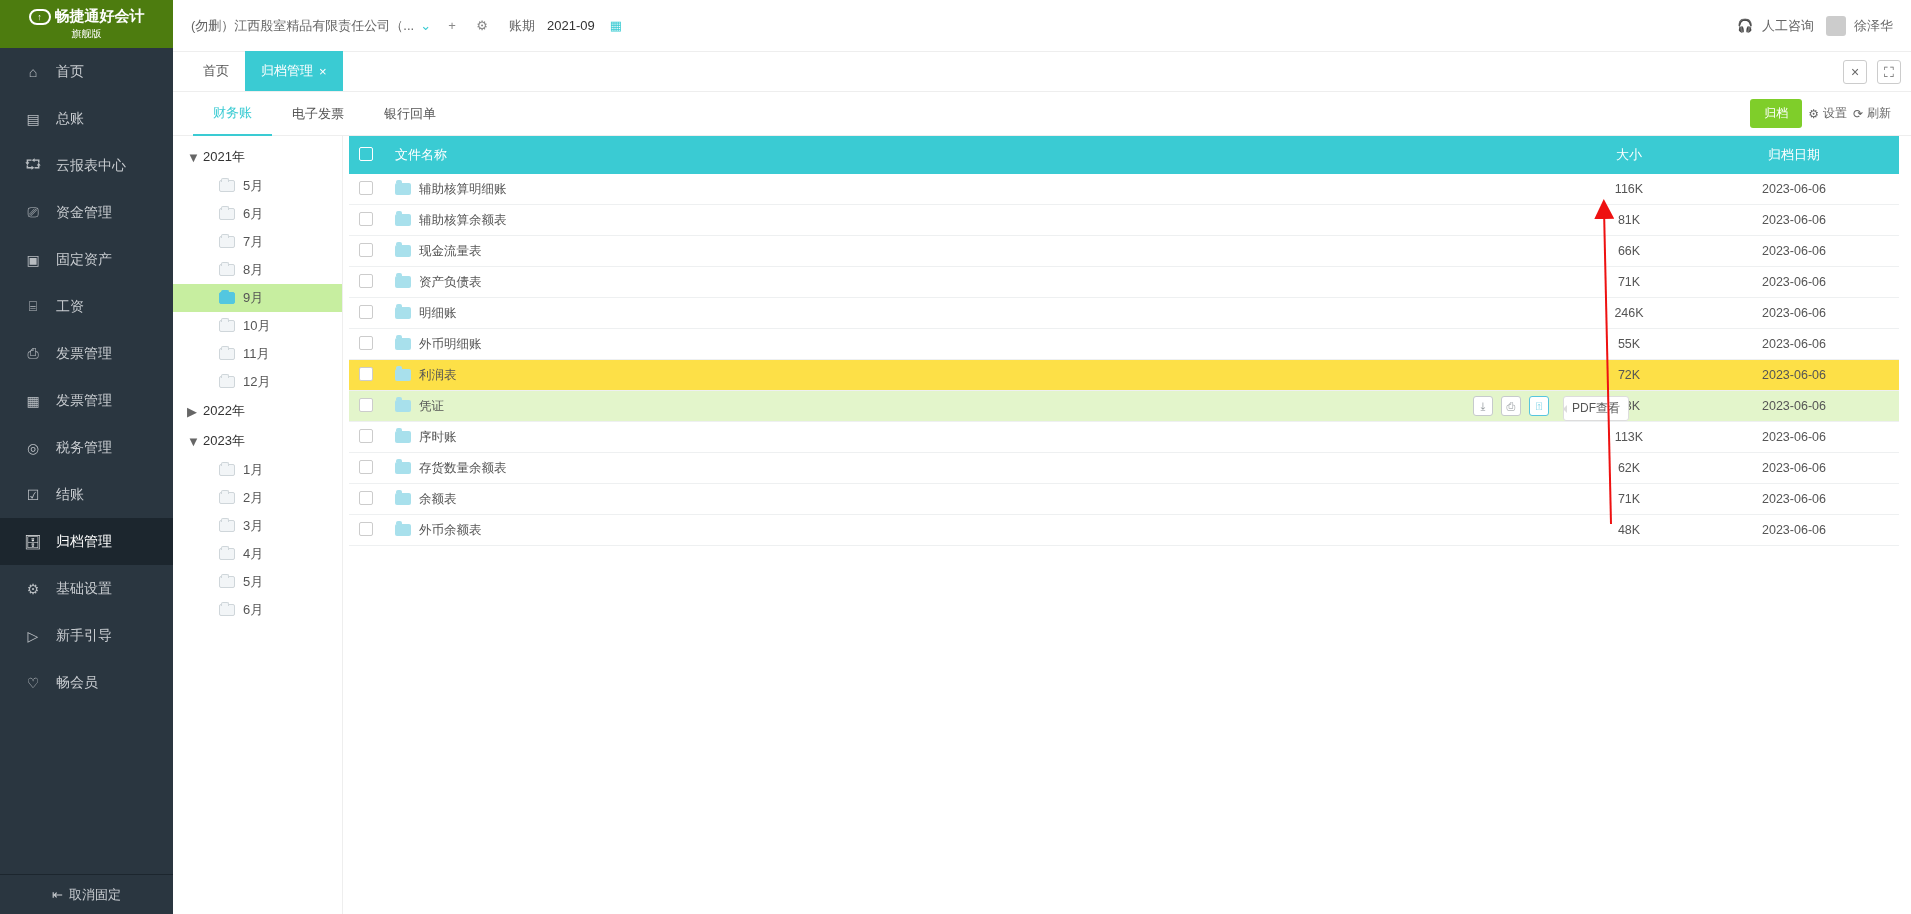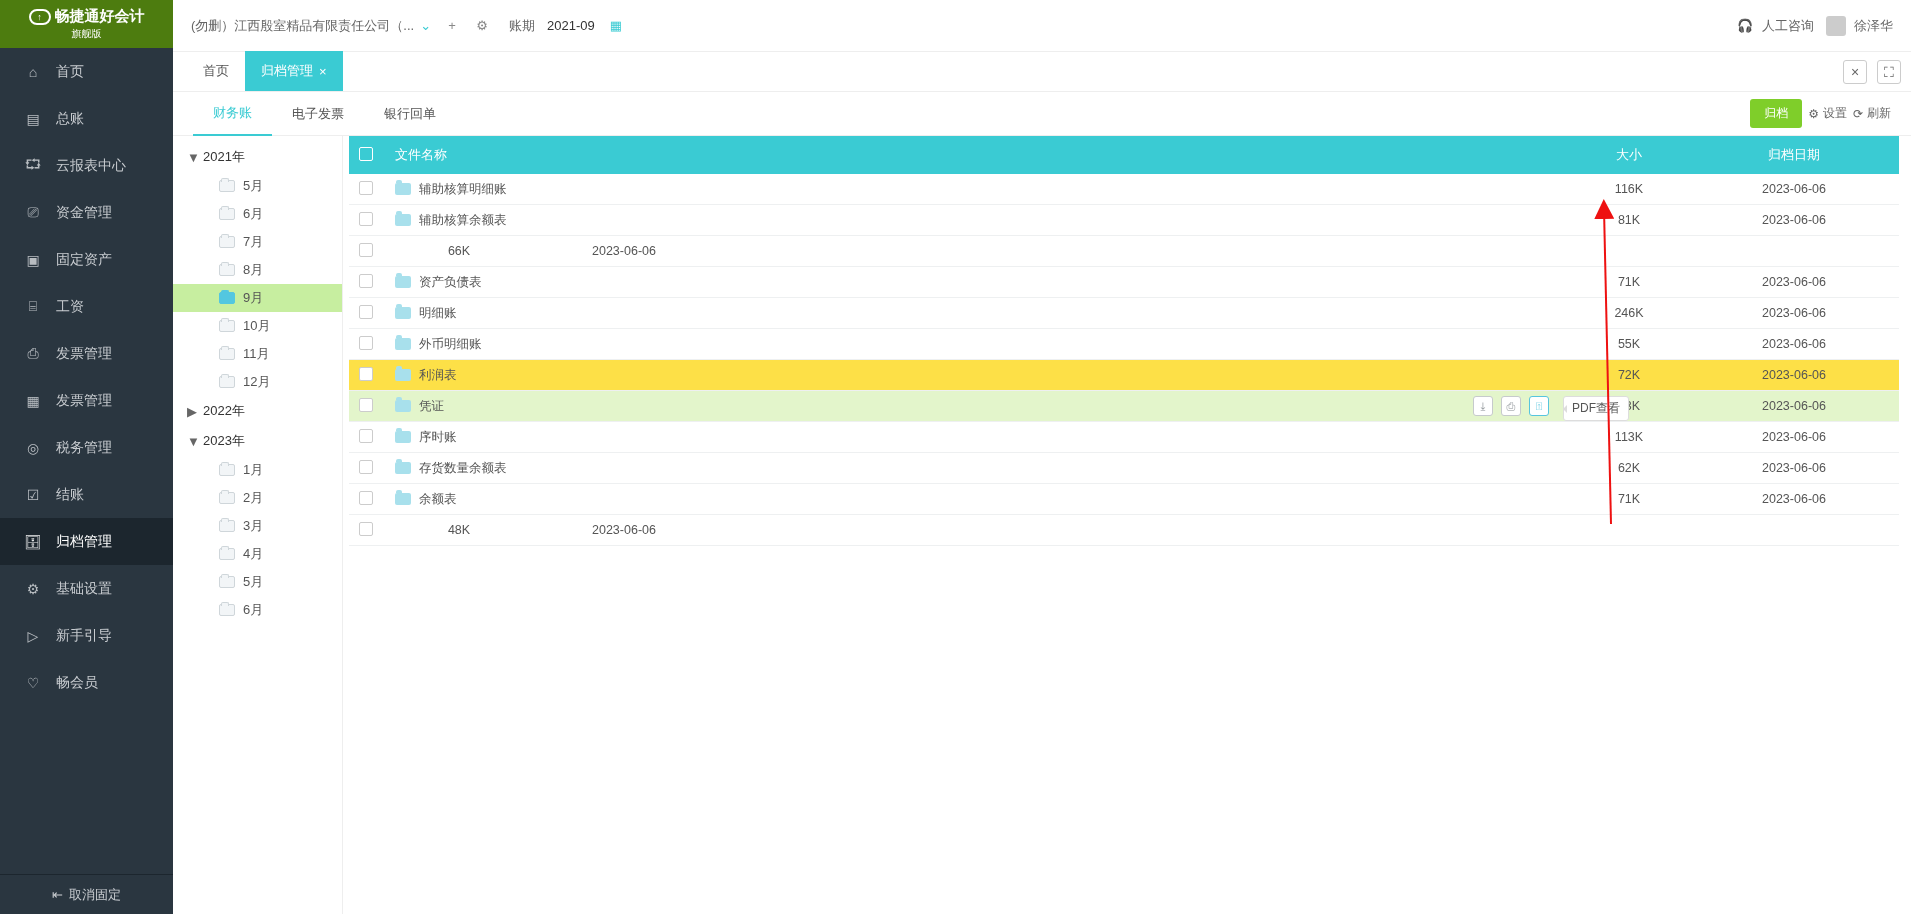--- a/index.html
+++ b/index.html
@@ -324,20 +324,24 @@
     <div class="td-check"><span class="cb"></span></div>
     <div class="td-name">
                 <span class="ficon2"></span>
                 <span>辅助核算余额表</span>
               </div>
     <div class="td-size">81K</div>
     <div class="td-date">2023-06-06</div>
     </div>
             <div class="trow">
     <div class="td-check"><span class="cb"></span></div>
+    <div class="td-name">
+                <span class="ficon2"></span>
+                <span>现金流量表</span>
+              </div>
     <div class="td-size">66K</div>
     <div class="td-date">2023-06-06</div>
     </div>
             <div class="trow">
     <div class="td-check"><span class="cb"></span></div>
     <div class="td-name">
                 <span class="ficon2"></span>
                 <span>资产负债表</span>
               </div>
     <div class="td-size">71K</div>
@@ -407,20 +411,24 @@
     <div class="td-check"><span class="cb"></span></div>
     <div class="td-name">
                 <span class="ficon2"></span>
                 <span>余额表</span>
               </div>
     <div class="td-size">71K</div>
     <div class="td-date">2023-06-06</div>
     </div>
             <div class="trow">
     <div class="td-check"><span class="cb"></span></div>
+    <div class="td-name">
+                <span class="ficon2"></span>
+                <span>外币余额表</span>
+              </div>
     <div class="td-size">48K</div>
     <div class="td-date">2023-06-06</div>
     </div>
             <svg class="arrow-svg" style="left:0;top:0;width:100%;height:520px;">
               <defs>
                 <marker id="ah" markerWidth="10" markerHeight="10" refX="5" refY="5" orient="auto">
                   <path d="M0,0 L10,5 L0,10 z" fill="#e11"></path>
                 </marker>
               </defs>
 <line x1="1262" y1="350" x2="1255" y2="35" stroke="#e11" stroke-width="2" marker-end="url(#ah)"></line>

